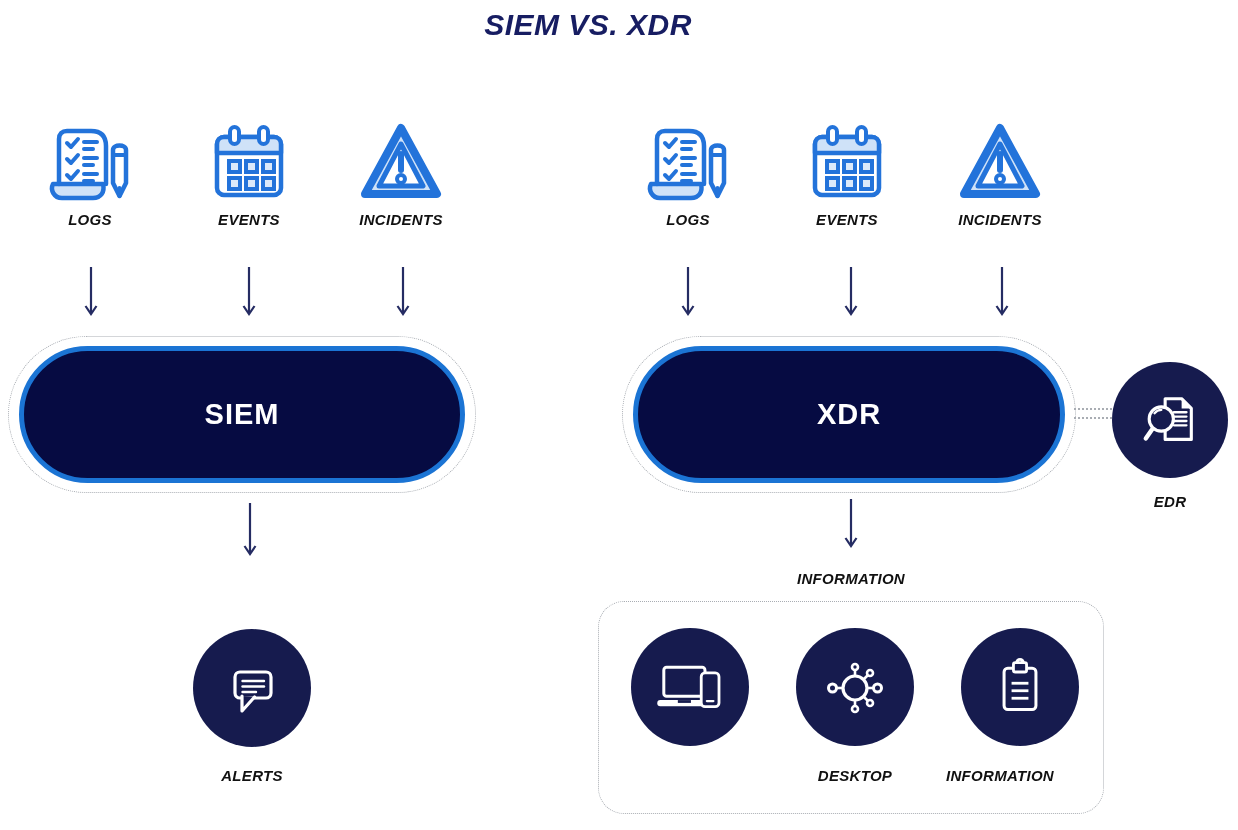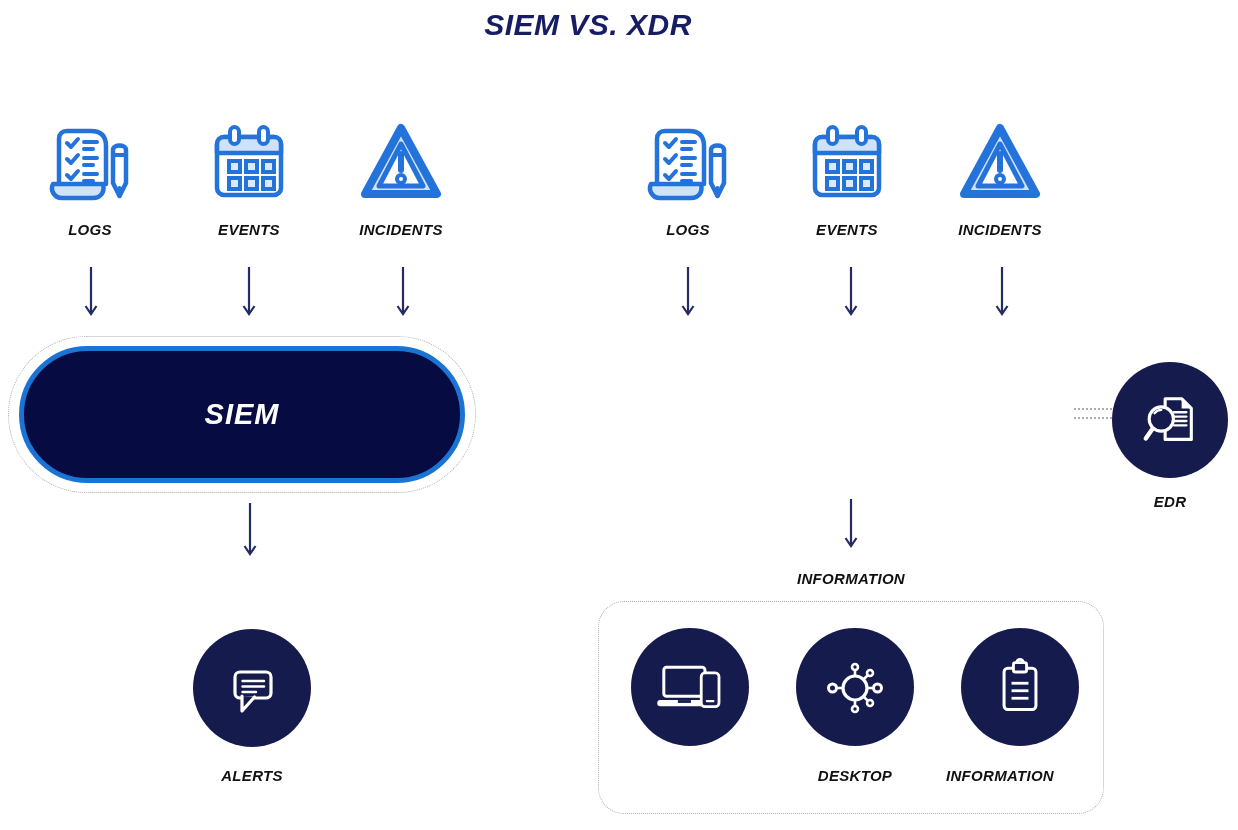--- a/index.html
+++ b/index.html
@@ -14,28 +14,28 @@
     --label-black:#111111;
     --arrow-navy:#252c63;
     --dotted-gray:#a9adb3;
   }
   html,body{margin:0;padding:0;background:#fff;}
   .stage{position:relative;width:1238px;height:830px;background:#ffffff;overflow:hidden;
          font-family:"Liberation Sans", sans-serif;}
   .abs{position:absolute;}
   .page-title{left:0;top:8px;width:1176px;text-align:center;font-size:30px;font-weight:bold;
               font-style:italic;letter-spacing:.5px;color:var(--title-navy,#171d62);}
-  .input-node{display:flex;flex-direction:column;align-items:center;gap:14px;width:150px;}
+  .input-node{display:flex;flex-direction:column;align-items:center;gap:4px;width:150px;}
   .node-label{font-weight:bold;font-style:italic;font-size:15px;color:var(--label-black,#111);
               text-align:center;letter-spacing:.3px;white-space:pre-line;line-height:1.25;}
   .pill-outer{border:1.6px dotted var(--dotted-gray,#a9adb3);border-radius:85px;}
   .pill-inner{position:absolute;left:10px;right:10px;top:9px;bottom:9px;
               background:var(--pill-navy,#060b42);border:5px solid var(--pill-border-blue,#1b74d4);
               border-radius:72px;display:flex;align-items:center;justify-content:center;}
-  .pill-text{color:#ffffff;font-weight:bold;font-style:italic;font-size:29px;letter-spacing:1px;}
+  .pill-text{color:#ffffff;font-weight:bold;font-size:29px;letter-spacing:1px;}
   .navy-circle{width:118px;height:118px;border-radius:50%;background:var(--circle-navy,#161b4e);
                display:flex;align-items:center;justify-content:center;}
   .navy-circle.small{width:116px;height:116px;}
   .dotted-box{border:1.6px dotted var(--dotted-gray,#a9adb3);border-radius:26px;}
   .dotted-line{border-top:2px dotted var(--dotted-gray,#a9adb3);height:0;}
   .arrow line,.arrow path{stroke:var(--arrow-navy,#252c63);stroke-width:2.2;fill:none;}
 
   
   .ib{stroke:var(--icon-blue,#2373da);stroke-width:4.5;fill:none;stroke-linecap:round;stroke-linejoin:round;}
   .ibt{stroke:var(--icon-blue,#2373da);stroke-width:4;fill:none;stroke-linecap:round;stroke-linejoin:round;}
@@ -199,20 +199,25 @@
   </svg>
   <svg class="abs arrow" style="left:843px;top:266px" width="16" height="52" viewBox="0 0 16 52">
     <line x1="8" y1="1" x2="8" y2="46"></line>
       <path d="M2.5 40 L8 48 L13.5 40"></path>
   </svg>
   <svg class="abs arrow" style="left:994px;top:266px" width="16" height="52" viewBox="0 0 16 52">
     <line x1="8" y1="1" x2="8" y2="46"></line>
       <path d="M2.5 40 L8 48 L13.5 40"></path>
   </svg>
 
+  <div class="abs pill-outer" style="left:622px;top:336px;width:452px;height:155px">
+    <div class="pill-inner">
+      <span class="pill-text">XDR</span>
+    </div>
+  </div>
 
   <div class="abs dotted-line" style="left:1074px;top:408px;width:38px"></div>
   <div class="abs dotted-line" style="left:1074px;top:417px;width:38px"></div>
 
   <div class="abs navy-circle small" style="left:1112px;top:362px">
     <svg width="62" height="62" viewBox="0 0 64 64">
       <path class="iw" d="M27 10 H44 L54 20 V52 H27 Z"></path>
       <path class="white-fill" d="M44 10 V20 H54 Z"></path>
       <line class="iwt" x1="36" y1="24" x2="49" y2="24"></line>
       <line class="iwt" x1="36" y1="28.5" x2="49" y2="28.5"></line>

